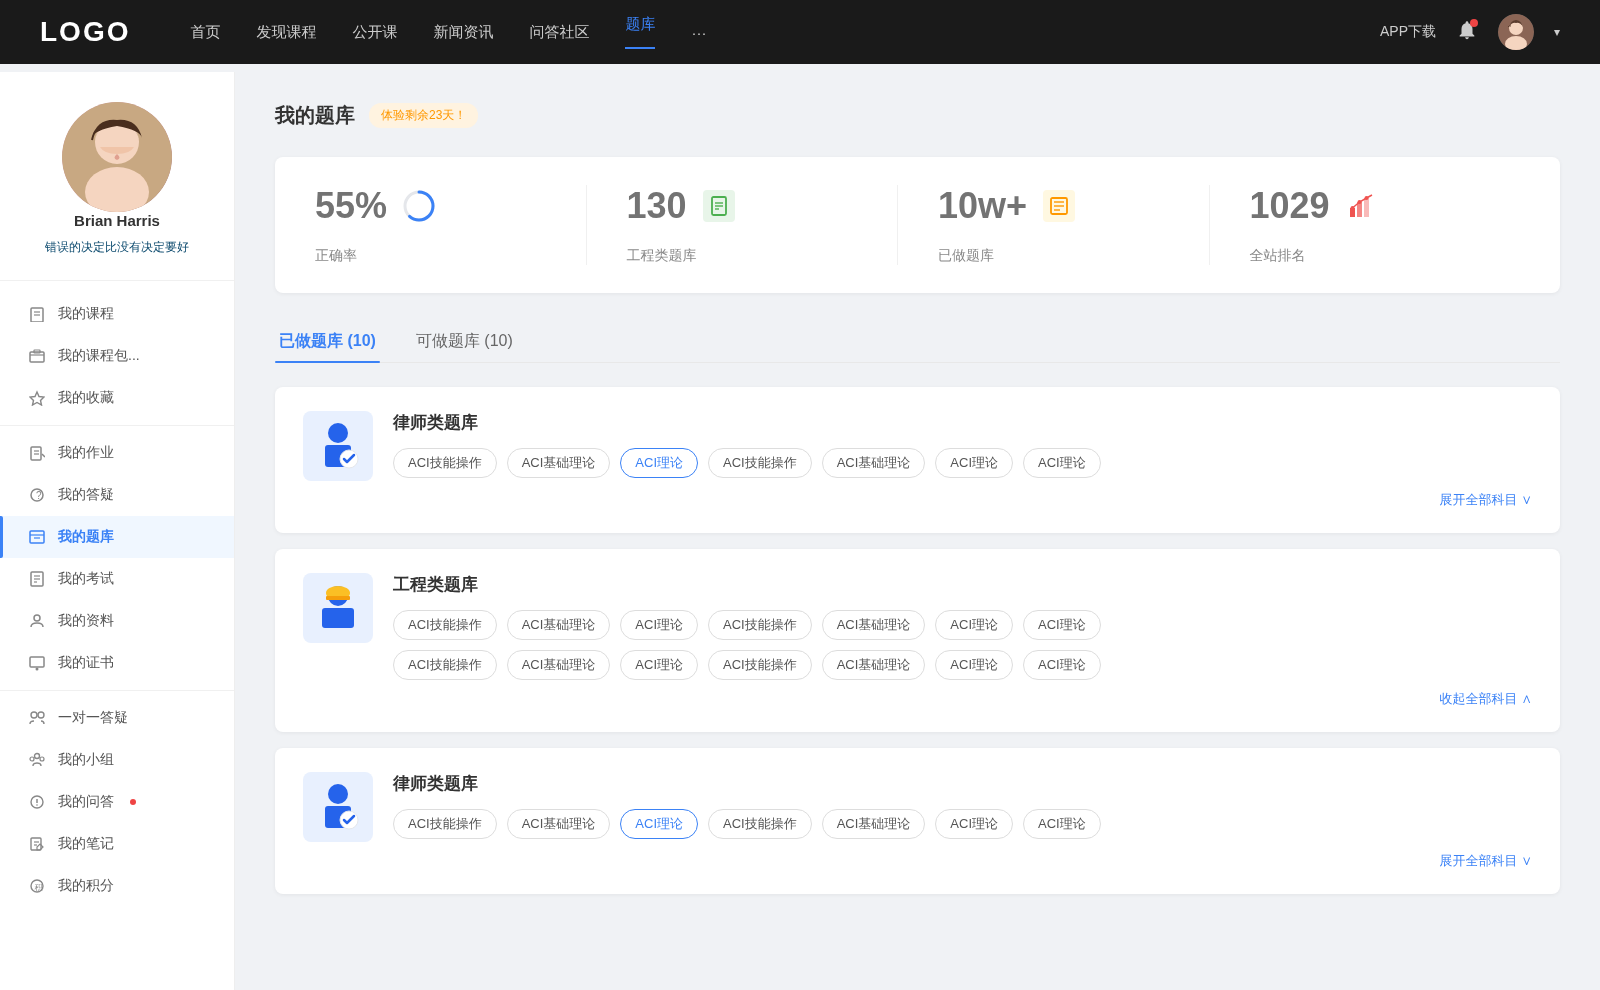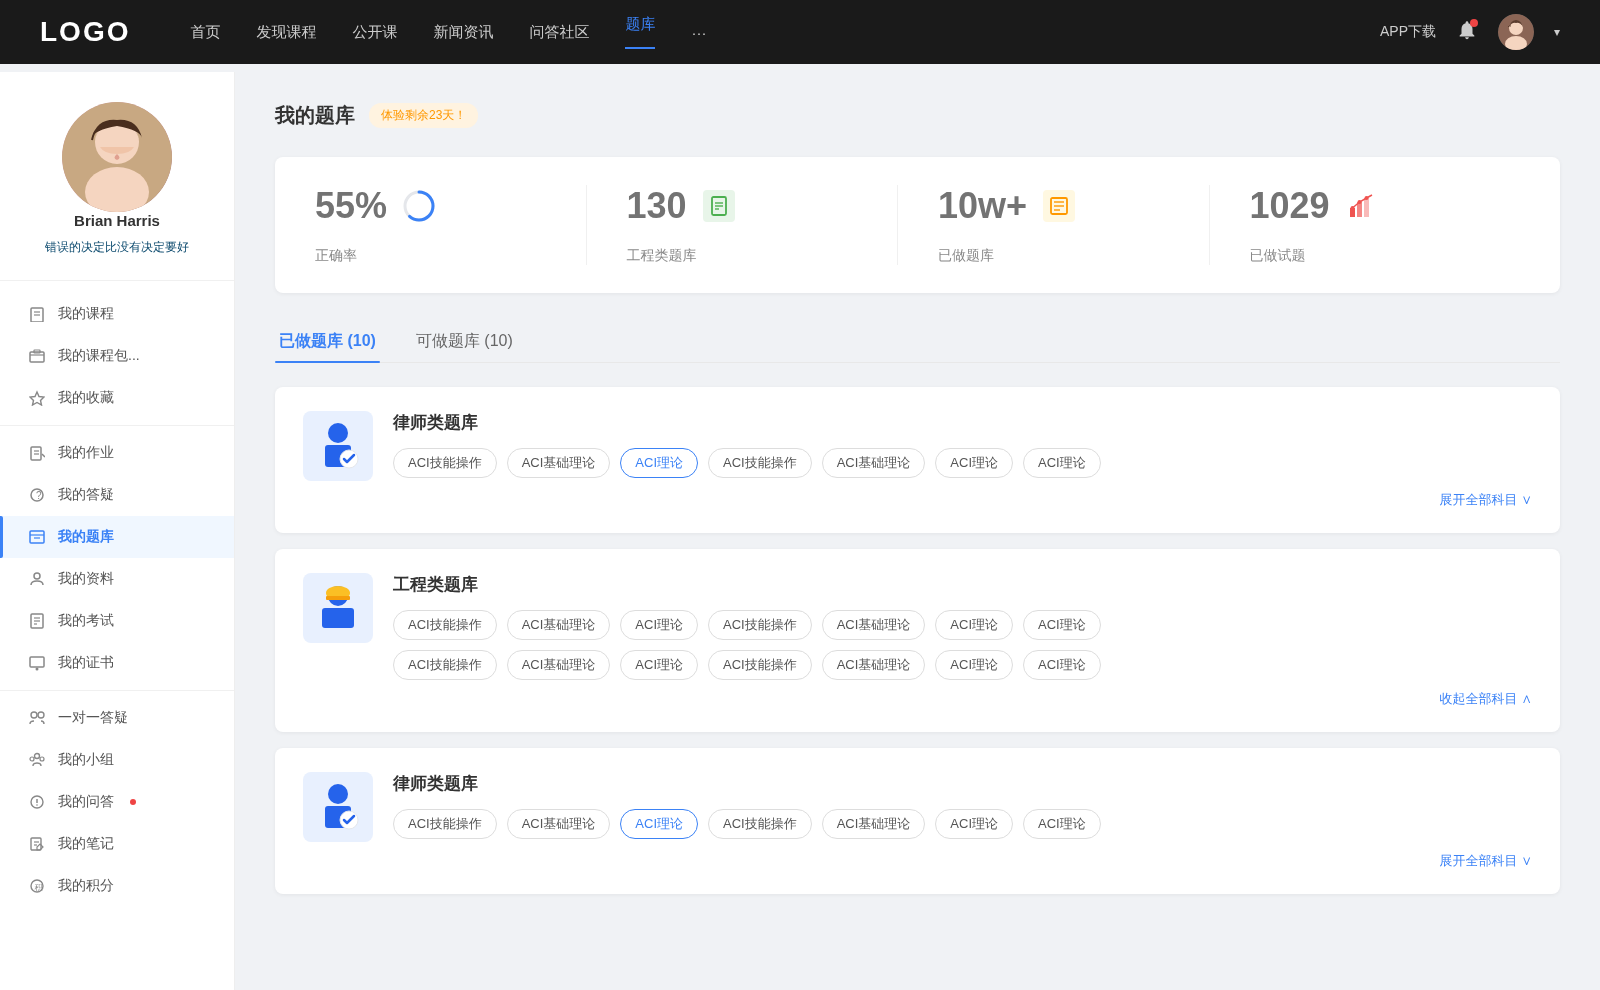--- a/index.html
+++ b/index.html
@@ -191,36 +191,36 @@
               <rect x="1" y="2" width="14" height="12" rx="1" fill="none" stroke="#3b82f6" stroke-width="1.5"></rect>
               <line x1="1" y1="6" x2="15" y2="6" stroke="#3b82f6" stroke-width="1.2"></line>
               <line x1="5" y1="9" x2="11" y2="9" stroke="#3b82f6" stroke-width="1.2"></line>
             </svg>
         </span>
         <span style="color:#3b82f6;font-weight:600;">我的题库</span>
       </div>
       <div class="sidebar-item">
         <span class="sidebar-icon">
           <svg width="16" height="16" viewBox="0 0 16 16">
-              <circle cx="8" cy="5" r="3" fill="none" stroke="#888" stroke-width="1.5"></circle>
-              <path d="M2 14 Q2 10 8 10 Q14 10 14 14" fill="none" stroke="#888" stroke-width="1.5"></path>
-            </svg>
-        </span>
-        <span>我的资料</span>
-      </div>
-      <div class="sidebar-item">
-        <span class="sidebar-icon">
-          <svg width="16" height="16" viewBox="0 0 16 16">
               <rect x="2" y="1" width="12" height="14" rx="1" fill="none" stroke="#888" stroke-width="1.5"></rect>
               <line x1="5" y1="5" x2="11" y2="5" stroke="#888" stroke-width="1.2"></line>
               <line x1="5" y1="8" x2="11" y2="8" stroke="#888" stroke-width="1.2"></line>
               <line x1="5" y1="11" x2="8" y2="11" stroke="#888" stroke-width="1.2"></line>
             </svg>
         </span>
         <span>我的考试</span>
+      </div>
+      <div class="sidebar-item">
+        <span class="sidebar-icon">
+          <svg width="16" height="16" viewBox="0 0 16 16">
+              <circle cx="8" cy="5" r="3" fill="none" stroke="#888" stroke-width="1.5"></circle>
+              <path d="M2 14 Q2 10 8 10 Q14 10 14 14" fill="none" stroke="#888" stroke-width="1.5"></path>
+            </svg>
+        </span>
+        <span>我的资料</span>
       </div>
       <div class="sidebar-item">
         <span class="sidebar-icon">
           <svg width="16" height="16" viewBox="0 0 16 16">
               <rect x="1" y="2" width="14" height="10" rx="1" fill="none" stroke="#888" stroke-width="1.5"></rect>
               <circle cx="8" cy="14" r="1.5" fill="#888"></circle>
             </svg>
         </span>
         <span>我的证书</span>
       </div>
@@ -347,21 +347,21 @@
                 <rect x="9" y="8" width="5" height="15" fill="#ef5350" opacity="0.7"></rect>
                 <rect x="16" y="4" width="5" height="19" fill="#ef5350" opacity="0.4"></rect>
                 <polyline points="4.5,14 11.5,8 18.5,4 24,1" fill="none" stroke="#ef5350" stroke-width="1.5"></polyline>
                 <circle cx="4.5" cy="14" r="2" fill="#ef5350"></circle>
                 <circle cx="11.5" cy="8" r="2" fill="#ef5350"></circle>
                 <circle cx="18.5" cy="4" r="2" fill="#ef5350"></circle>
               </svg>
             </div>
           </div>
         </div>
-        <span class="stat-label">已做试题</span>
+        <span class="stat-label">全站排名</span>
       </div>
     </div>
 
     <div class="tabs-container">
       <div class="tab active">已做题库 (10)</div>
       <div class="tab">可做题库 (10)</div>
     </div>
 
     <div class="qbank-card">
       <div class="qbank-header">

